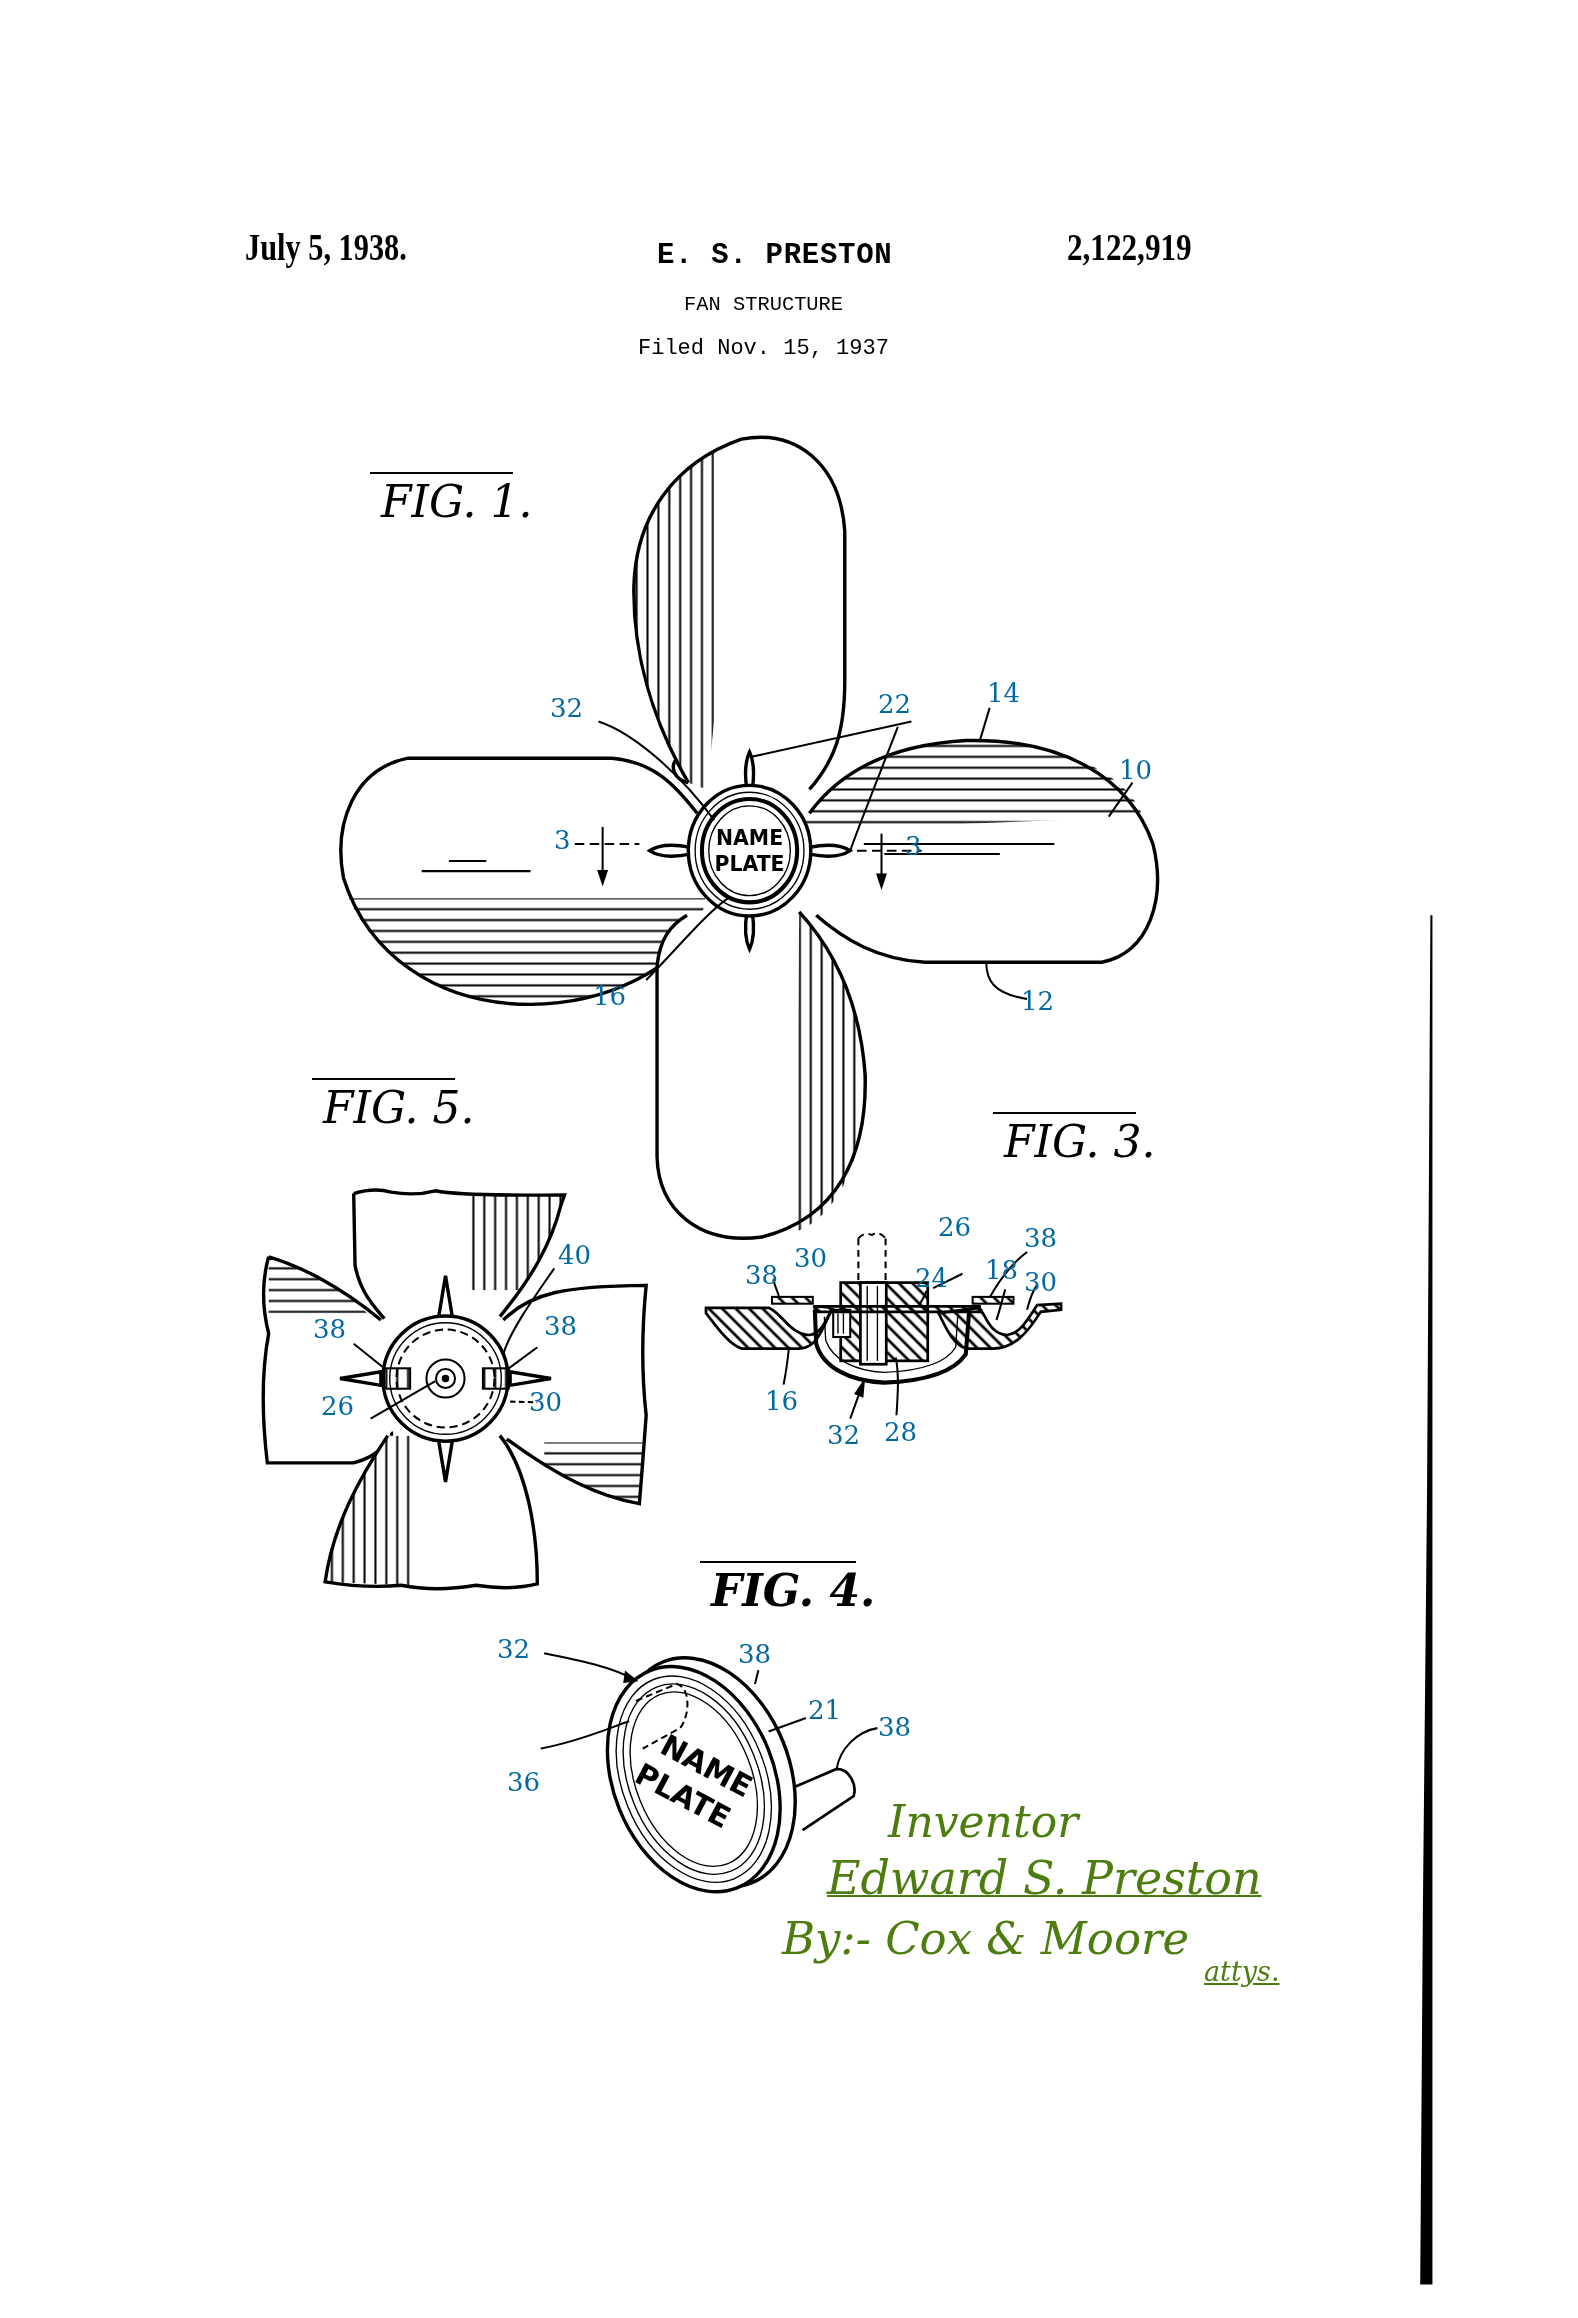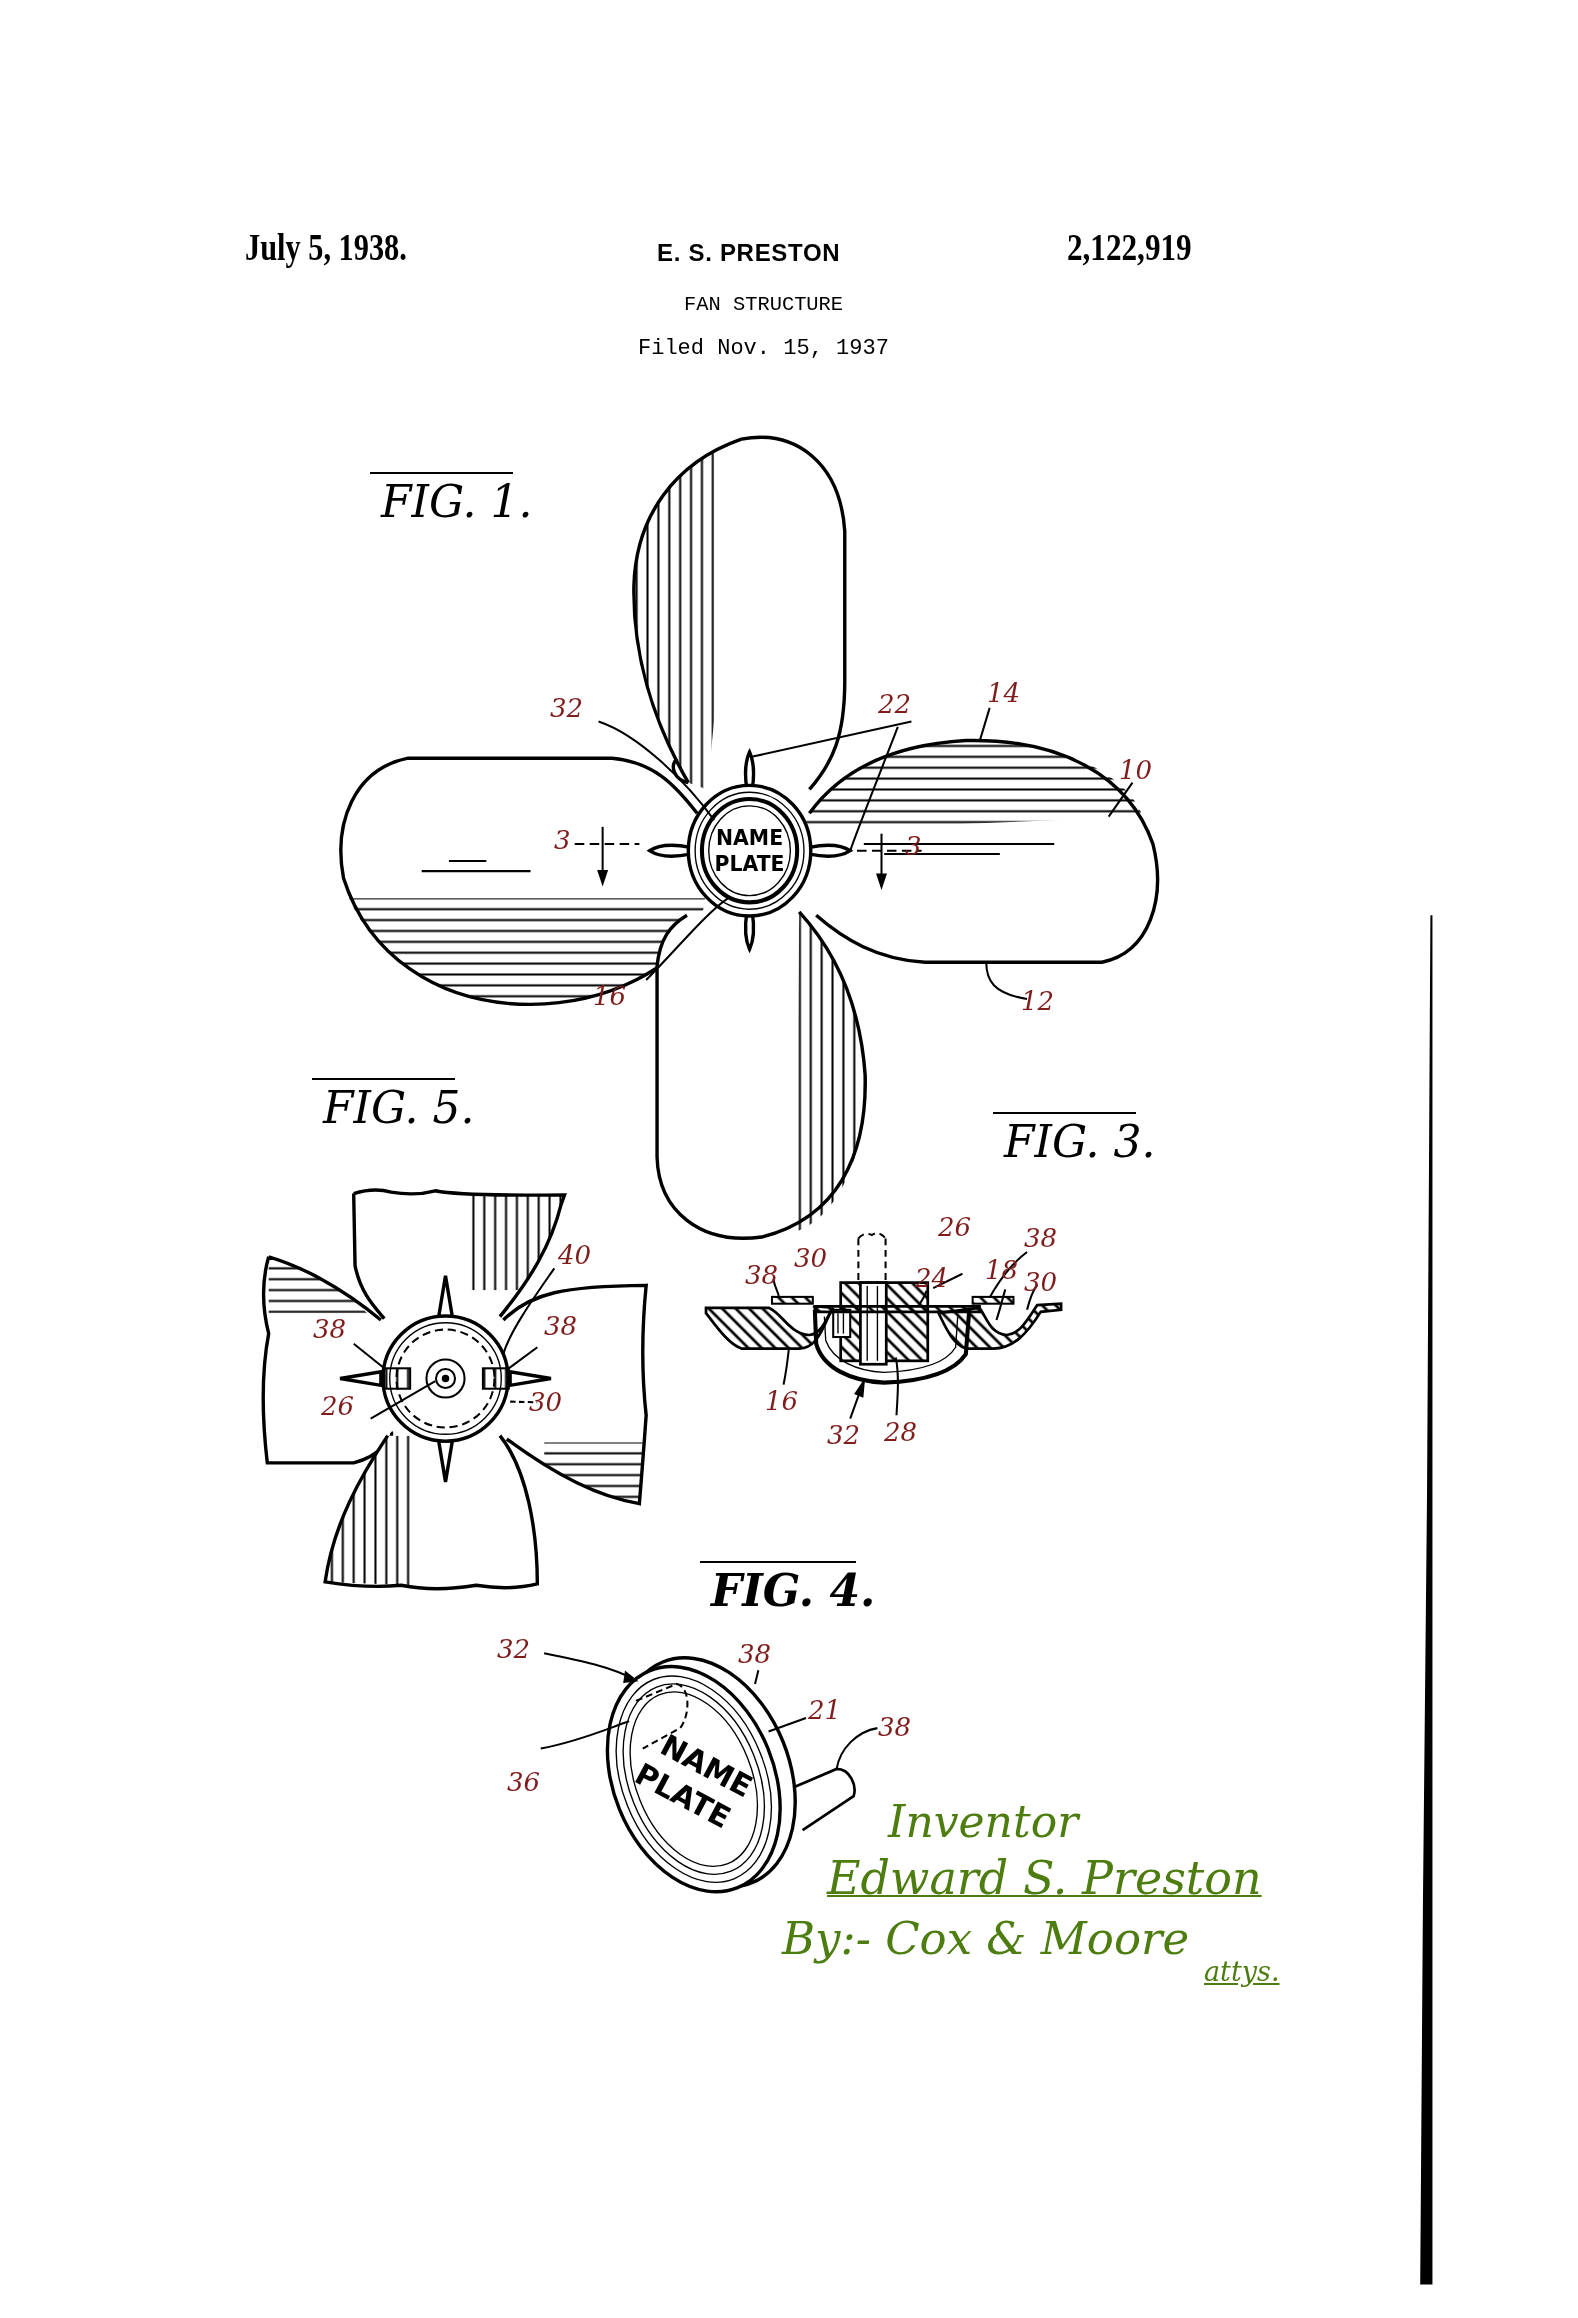--- a/index.html
+++ b/index.html
@@ -1,27 +1,27 @@
 <!DOCTYPE html>
 <html style="font-size:11px"><head>
 <meta charset="utf-8">
 <style>
   html, body { margin: 0; padding: 0; background: #ffffff; }
   body { width: 1578px; height: 2319px; position: relative; overflow: hidden; }
   #sheet { position: absolute; left: 0; top: 0; width: 1578px; height: 2319px; background: #ffffff; }
   svg.drawing { position: absolute; left: 0; top: 0; }
   .hdr { position: absolute; color: #000; white-space: nowrap; }
   .date { left: 245px; top: 226px; font-family: "Liberation Serif", serif; font-weight: bold; font-size: 37px; transform: scaleX(0.82); transform-origin: left top; }
-  .inventor-hdr { left: 657px; top: 239px; font-family: Liberation Sans, sans-serif; font-weight: bold; font-size: 24px; letter-spacing: 0.7px; }
+  .inventor-hdr { left: 657px; top: 239px; font-family: Liberation Mono, monospace; font-weight: bold; font-size: 29px; letter-spacing: 0.7px; }
   .patno { left: 1067px; top: 225px; font-family: "Liberation Serif", serif; font-weight: bold; font-size: 38px; transform: scaleX(0.82); transform-origin: left top; }
   .title { left: 684px; top: 293px; font-family: "Liberation Mono", monospace; font-size: 20.4px; }
   .filed { left: 638px; top: 336px; font-family: "Liberation Mono", monospace; font-size: 22px; }
   .figlbl { position: absolute; font-family: "DejaVu Serif", serif; font-style: italic; font-size: 44px; color: #000; white-space: nowrap; }
   .figlbl::before { content: ""; position: absolute; left: -11px; right: 19px; top: -4.1px; border-top: 2px solid #000; }
-  .ref { position: absolute; font-family: "DejaVu Serif", serif; font-style: italic; font-size: 26px; color: #7f1d1d; white-space: nowrap; line-height: 1; }
+  .ref { position: absolute; font-family: "DejaVu Serif", serif; font-size: 26px; color: #0369a1; white-space: nowrap; line-height: 1; }
   .sig { position: absolute; font-family: "DejaVu Serif", serif; font-style: italic; color: #4d7c0f; white-space: nowrap; }
   .sig-inventor-lbl { left: 888px; top: 1796px; font-size: 44px; }
   .sig-name { left: 827px; top: 1851px; font-size: 46px; text-decoration: underline; text-decoration-thickness: 2px; }
   .sig-by { left: 782px; top: 1912px; font-size: 45px; }
   .sig-attys { left: 1204px; top: 1956px; font-size: 27px; text-decoration: underline; }
   .plate-text { font-family: "DejaVu Sans", sans-serif; font-weight: bold; fill: #000; }
 </style>
 </head>
 <body>
 

